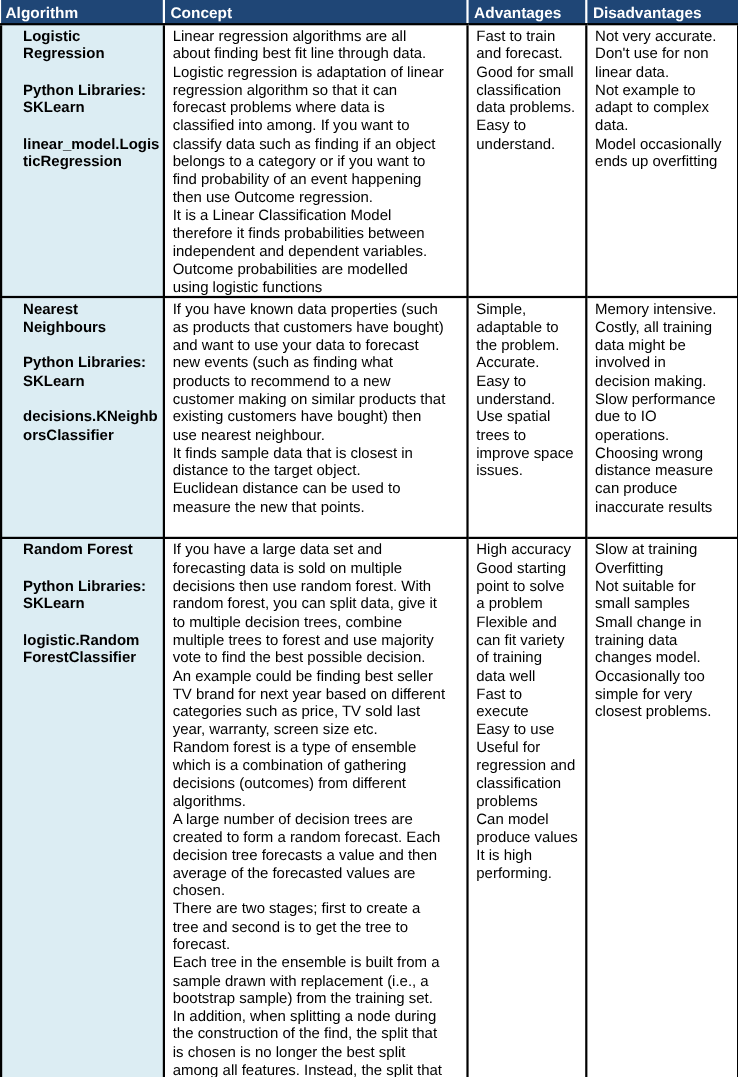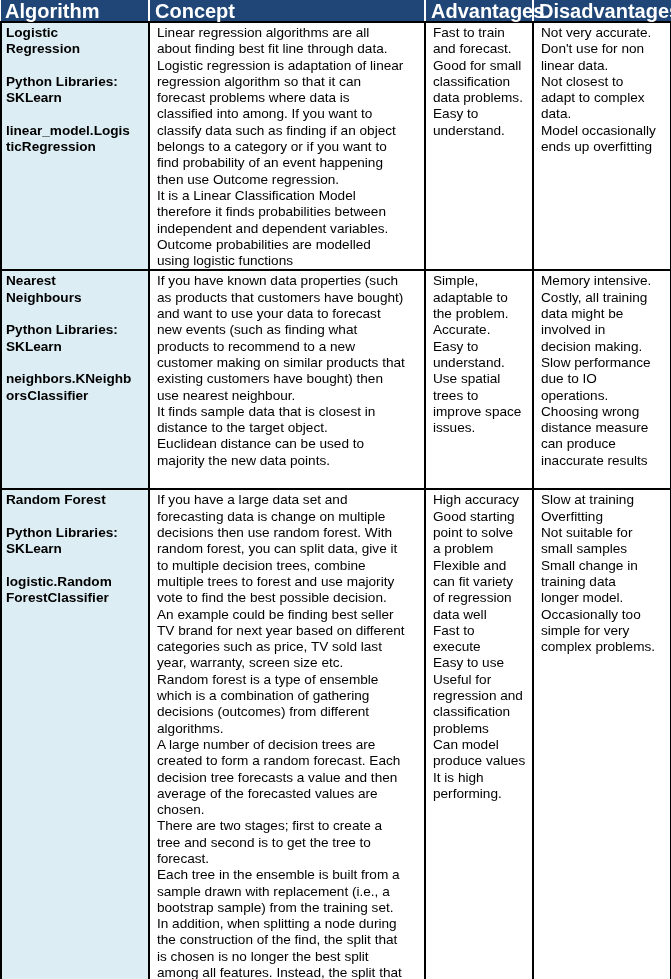--- a/index.html
+++ b/index.html
@@ -1,27 +1,27 @@
 <!DOCTYPE html>
 <html><head>
 <meta charset="utf-8">
 <style>
   html, body { margin:0; padding:0; background:#ffffff; }
   body { width:671px; height:979px; overflow:hidden; position:relative;
          font-family:"Liberation Sans", sans-serif; }
   table.algo { position:absolute; left:0; top:0; border-collapse:collapse;
                table-layout:fixed; width:670px; }
   col.c1 { width:148px; } col.c2 { width:276px; } col.c3 { width:108px; } col.c4 { width:138px; }
-  th { background:#1f4676; color:#ffffff; font-weight:bold; font-size:20px;
+  th { background:#1f4676; color:#ffffff; font-weight:bold; font-size:14px;
        text-align:left; padding:1px 5px 0 5px; height:20px; line-height:20px;
        border-left:2px solid #ffffff; border-bottom:2px solid #000; white-space:nowrap;margin-left:42px; }
   th:first-child { border-left:none; padding-left:4px; }
   td { vertical-align:top; font-size:13.6px; line-height:16.3px; color:#000;
        padding:2px 4px 0 7px; border:2px solid #000; }
-  td.algo-cell { background:#dcedf3; font-weight:bold; padding-left:4px; }
+  td.algo-cell { background:#dcedf3; font-weight:bold; padding-left:19px; }
   tr.r1 td { height:244px; }
   tr.r2 td { height:215px; }
   tr.r3 td { height:500px; }
   .line { display:block; }
   .gap { display:block; height:16.3px; }
 </style>
 </head>
 <body>
 
 <table class="algo">
@@ -74,51 +74,51 @@
           <span class="line">Good for small</span>
           <span class="line">classification</span>
           <span class="line">data problems.</span>
           <span class="line">Easy to</span>
           <span class="line">understand.</span>
         </td>
         <td>
           <span class="line">Not very accurate.</span>
           <span class="line">Don't use for non</span>
           <span class="line">linear data.</span>
-          <span class="line">Not closest to</span>
+          <span class="line">Not example to</span>
           <span class="line">adapt to complex</span>
           <span class="line">data.</span>
           <span class="line">Model occasionally</span>
           <span class="line">ends up overfitting</span>
         </td>
       </tr>
       <tr class="r2">
         <td class="algo-cell">
           <span class="line">Nearest</span>
           <span class="line">Neighbours</span>
           <span class="gap"></span>
           <span class="line">Python Libraries:</span>
           <span class="line">SKLearn</span>
           <span class="gap"></span>
-          <span class="line">neighbors.KNeighb</span>
+          <span class="line">decisions.KNeighb</span>
           <span class="line">orsClassifier</span>
         </td>
         <td>
           <span class="line">If you have known data properties (such</span>
           <span class="line">as products that customers have bought)</span>
           <span class="line">and want to use your data to forecast</span>
           <span class="line">new events (such as finding what</span>
           <span class="line">products to recommend to a new</span>
           <span class="line">customer making on similar products that</span>
           <span class="line">existing customers have bought) then</span>
           <span class="line">use nearest neighbour.</span>
           <span class="line">It finds sample data that is closest in</span>
           <span class="line">distance to the target object.</span>
           <span class="line">Euclidean distance can be used to</span>
-          <span class="line">majority the new data points.</span>
+          <span class="line">measure the new that points.</span>
         </td>
         <td>
           <span class="line">Simple,</span>
           <span class="line">adaptable to</span>
           <span class="line">the problem.</span>
           <span class="line">Accurate.</span>
           <span class="line">Easy to</span>
           <span class="line">understand.</span>
           <span class="line">Use spatial</span>
           <span class="line">trees to</span>
@@ -145,21 +145,21 @@
           <span class="line">Random Forest</span>
           <span class="gap"></span>
           <span class="line">Python Libraries:</span>
           <span class="line">SKLearn</span>
           <span class="gap"></span>
           <span class="line">logistic.Random</span>
           <span class="line">ForestClassifier</span>
         </td>
         <td>
           <span class="line">If you have a large data set and</span>
-          <span class="line">forecasting data is change on multiple</span>
+          <span class="line">forecasting data is sold on multiple</span>
           <span class="line">decisions then use random forest.  With</span>
           <span class="line">random forest, you can split data, give it</span>
           <span class="line">to multiple decision trees, combine</span>
           <span class="line">multiple trees to forest and use majority</span>
           <span class="line">vote to find the best possible decision.</span>
           <span class="line">An example could be finding best seller</span>
           <span class="line">TV brand for next year based on different</span>
           <span class="line">categories such as price, TV sold last</span>
           <span class="line">year, warranty, screen size etc.</span>
           <span class="line">Random forest is a type of ensemble</span>
@@ -182,41 +182,41 @@
           <span class="line">is chosen is no longer the best split</span>
           <span class="line">among all features. Instead, the split that</span>
         </td>
         <td>
           <span class="line">High accuracy</span>
           <span class="line">Good starting</span>
           <span class="line">point to solve</span>
           <span class="line">a problem</span>
           <span class="line">Flexible and</span>
           <span class="line">can fit variety</span>
-          <span class="line">of regression</span>
+          <span class="line">of training</span>
           <span class="line">data well</span>
           <span class="line">Fast to</span>
           <span class="line">execute</span>
           <span class="line">Easy to use</span>
           <span class="line">Useful for</span>
           <span class="line">regression and</span>
           <span class="line">classification</span>
           <span class="line">problems</span>
           <span class="line">Can model</span>
           <span class="line">produce values</span>
           <span class="line">It is high</span>
           <span class="line">performing.</span>
         </td>
         <td>
           <span class="line">Slow at training</span>
           <span class="line">Overfitting</span>
           <span class="line">Not suitable for</span>
           <span class="line">small samples</span>
           <span class="line">Small change in</span>
           <span class="line">training data</span>
-          <span class="line">longer model.</span>
+          <span class="line">changes model.</span>
           <span class="line">Occasionally too</span>
           <span class="line">simple for very</span>
-          <span class="line">complex problems.</span>
+          <span class="line">closest problems.</span>
         </td>
       </tr>
     </tbody>
 </table>
 
 </body></html>

